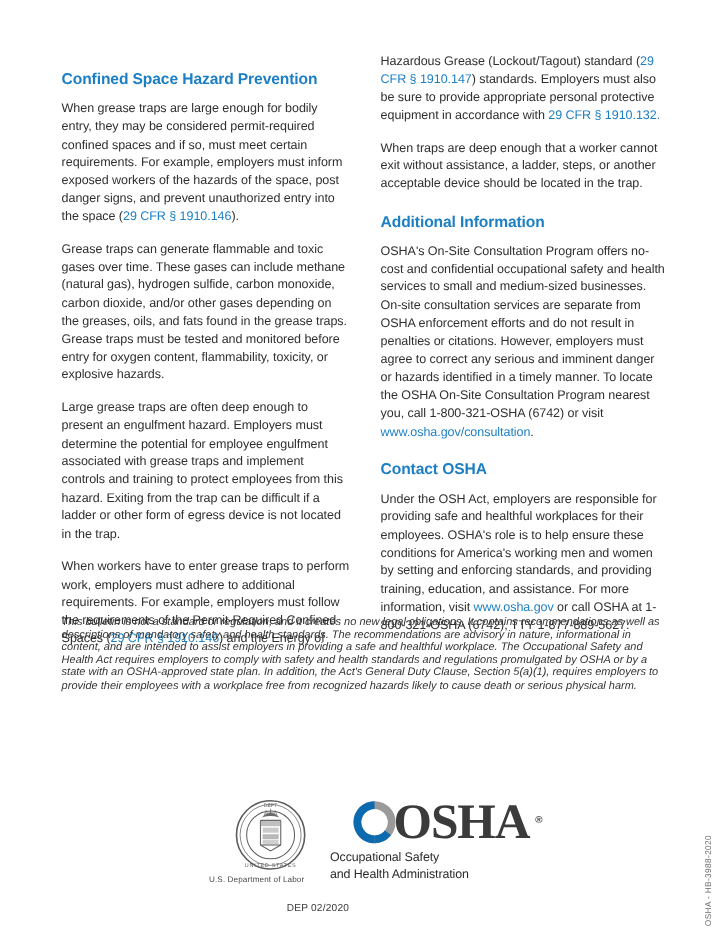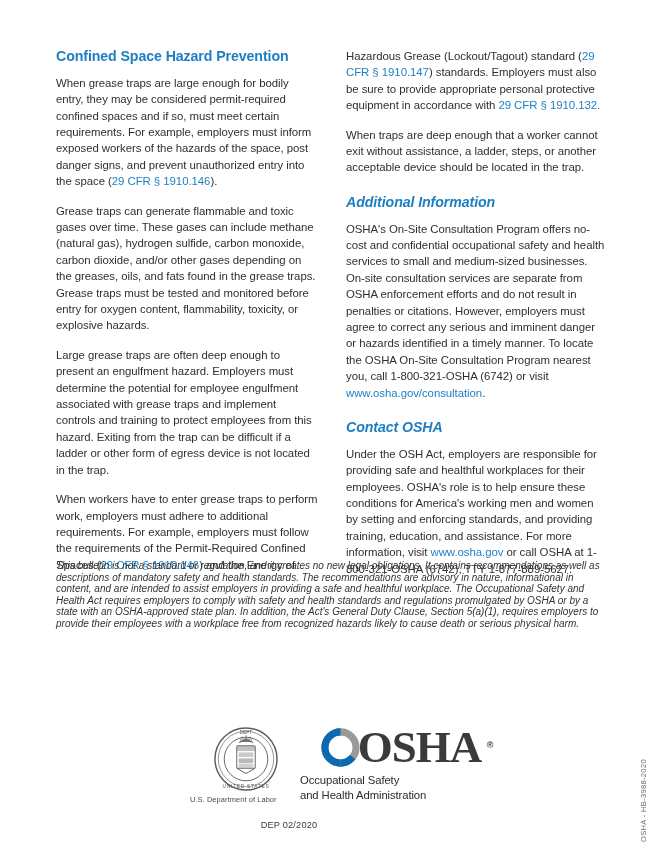--- a/index.html
+++ b/index.html
@@ -30,26 +30,25 @@
     gap: 28px;
   }
   .col {
     width: 262px;
   }
   h2.section-heading {
     color: #1d7fc3;
     font-size: 14.2px;
     line-height: 1.25;
     font-weight: bold;
-    margin: 0 0 9px 0;
+    margin: 16px 0 9px 0;
     letter-spacing: -0.1px;
   }
   .col-right h2.section-heading {
     margin-top: 18px;
-    font-style: italic;
   }
   p.body-text {
     font-size: 11.4px;
     line-height: 16.4px;
     margin: 0 0 13px 0;
     color: #2f2f2f;
     letter-spacing: -0.05px;
   }
   p.body-text:last-child {
     margin-bottom: 0;

